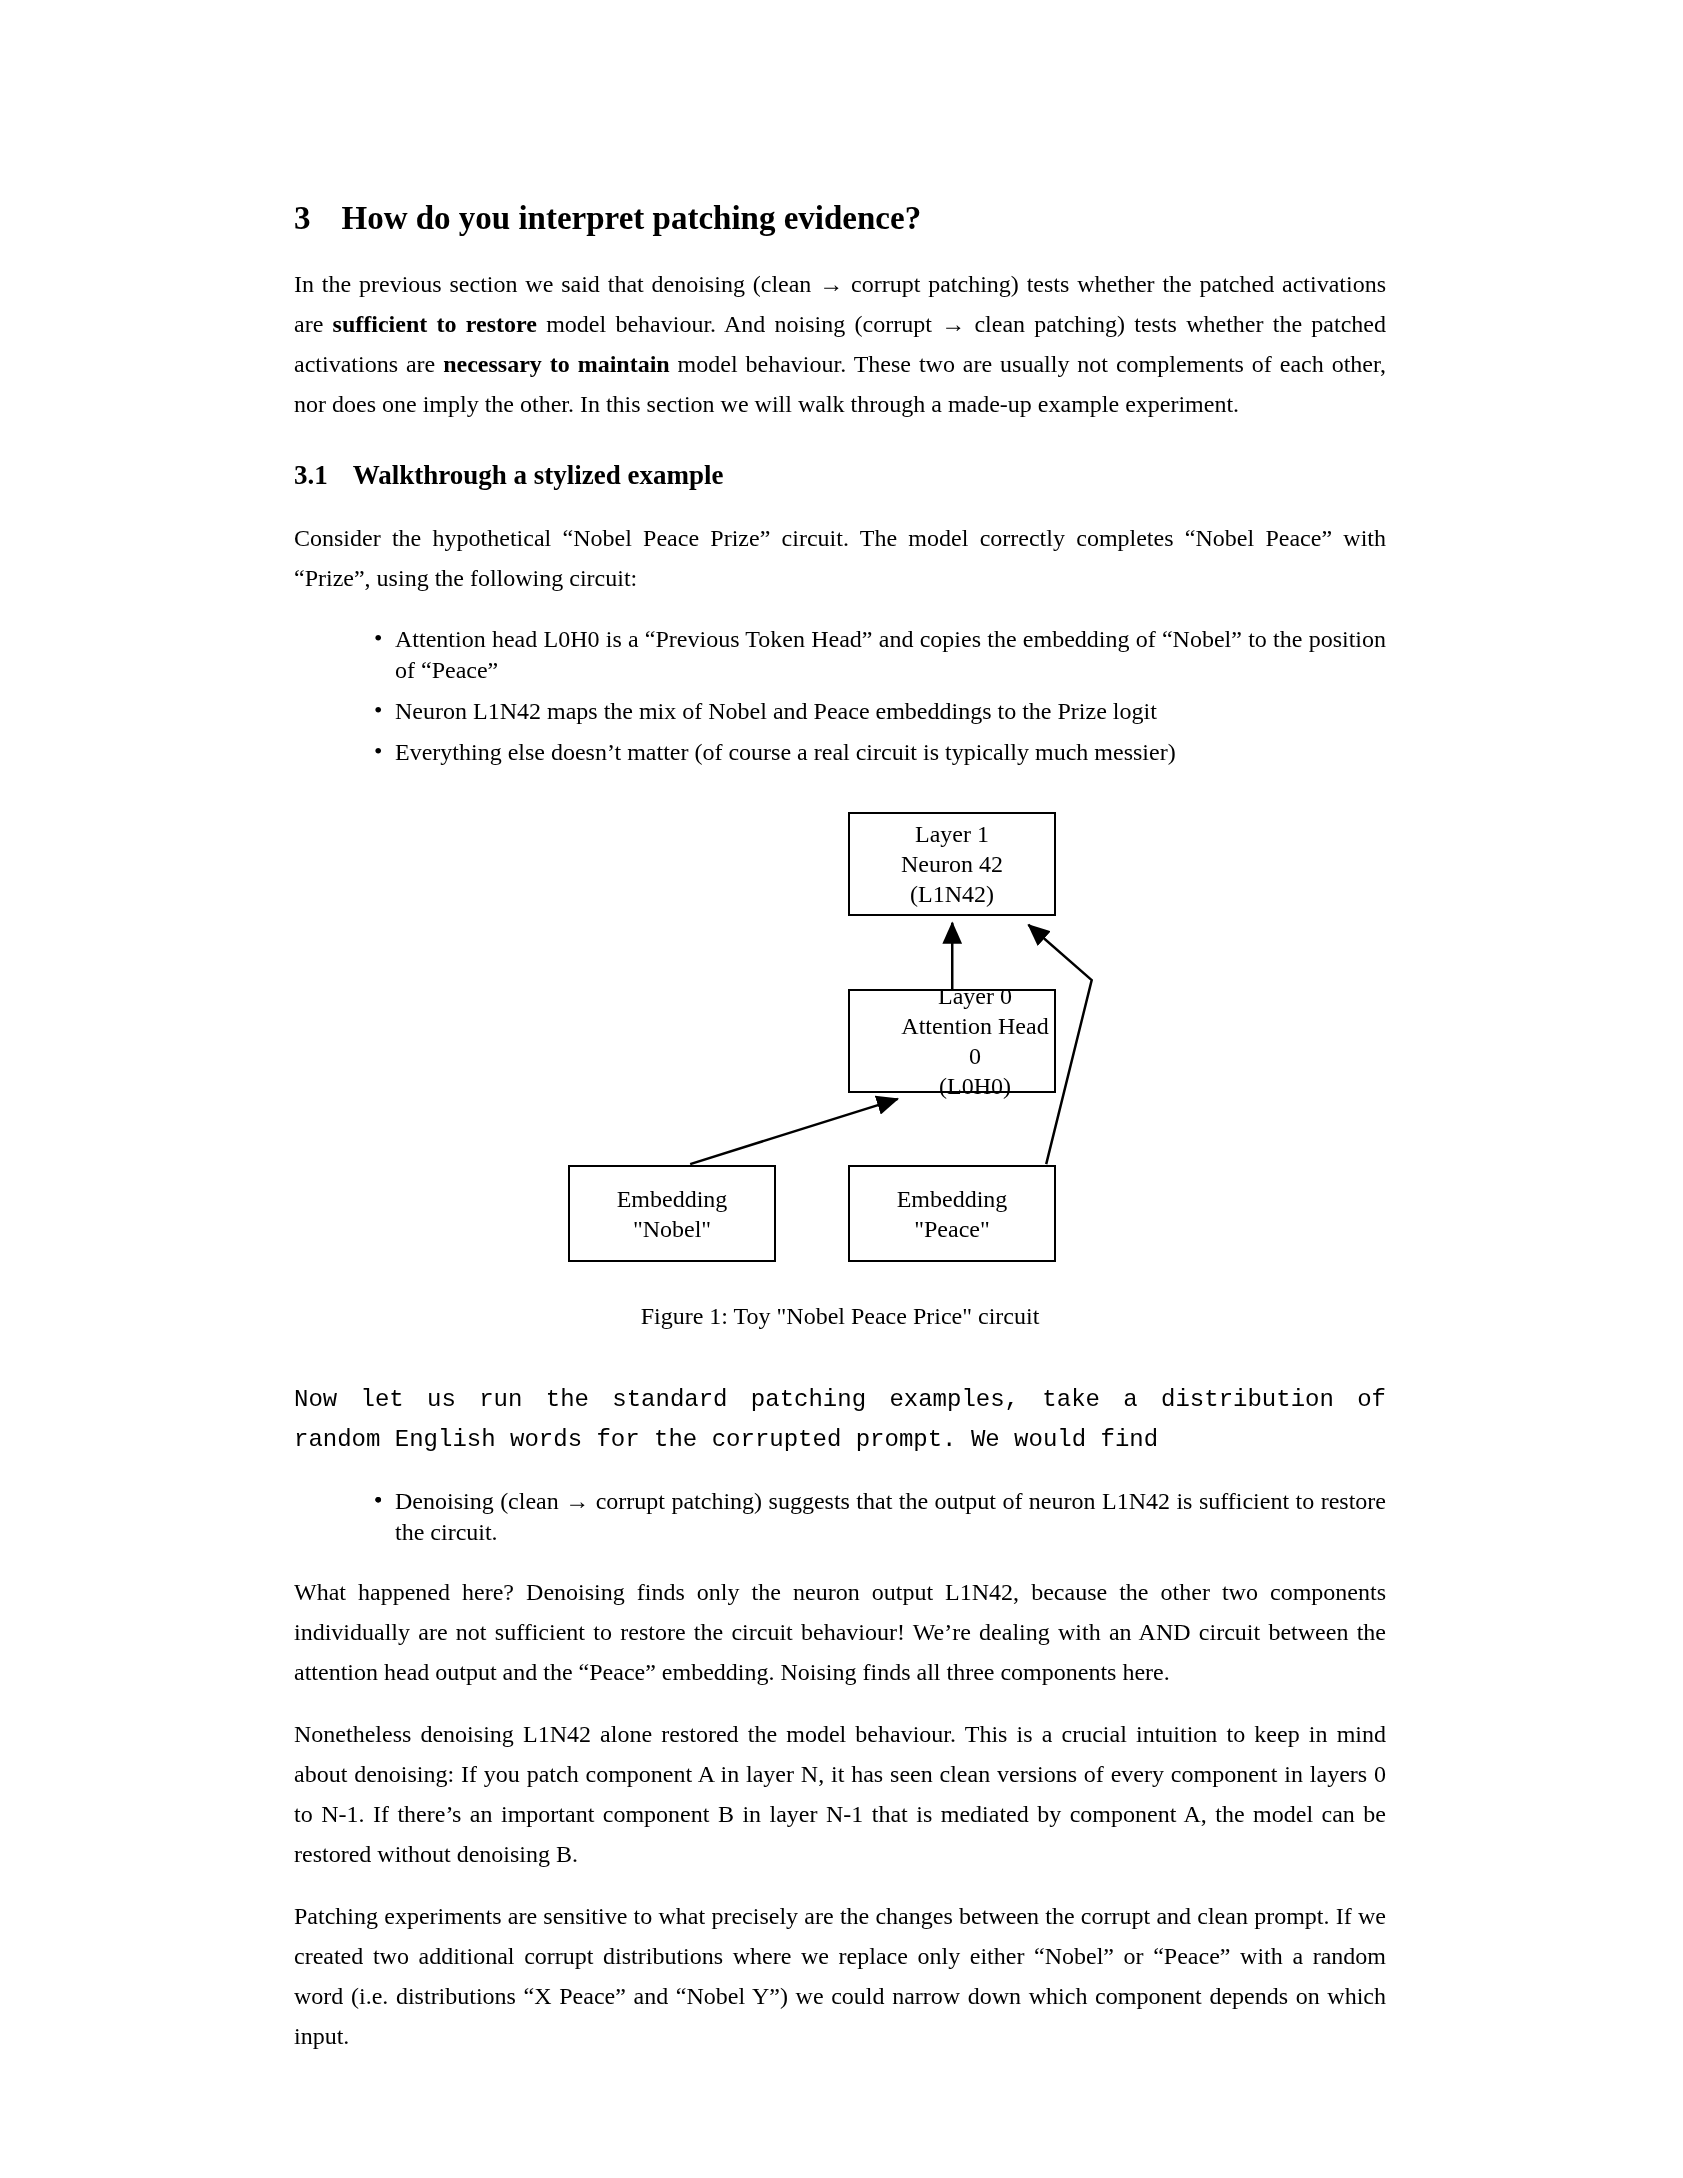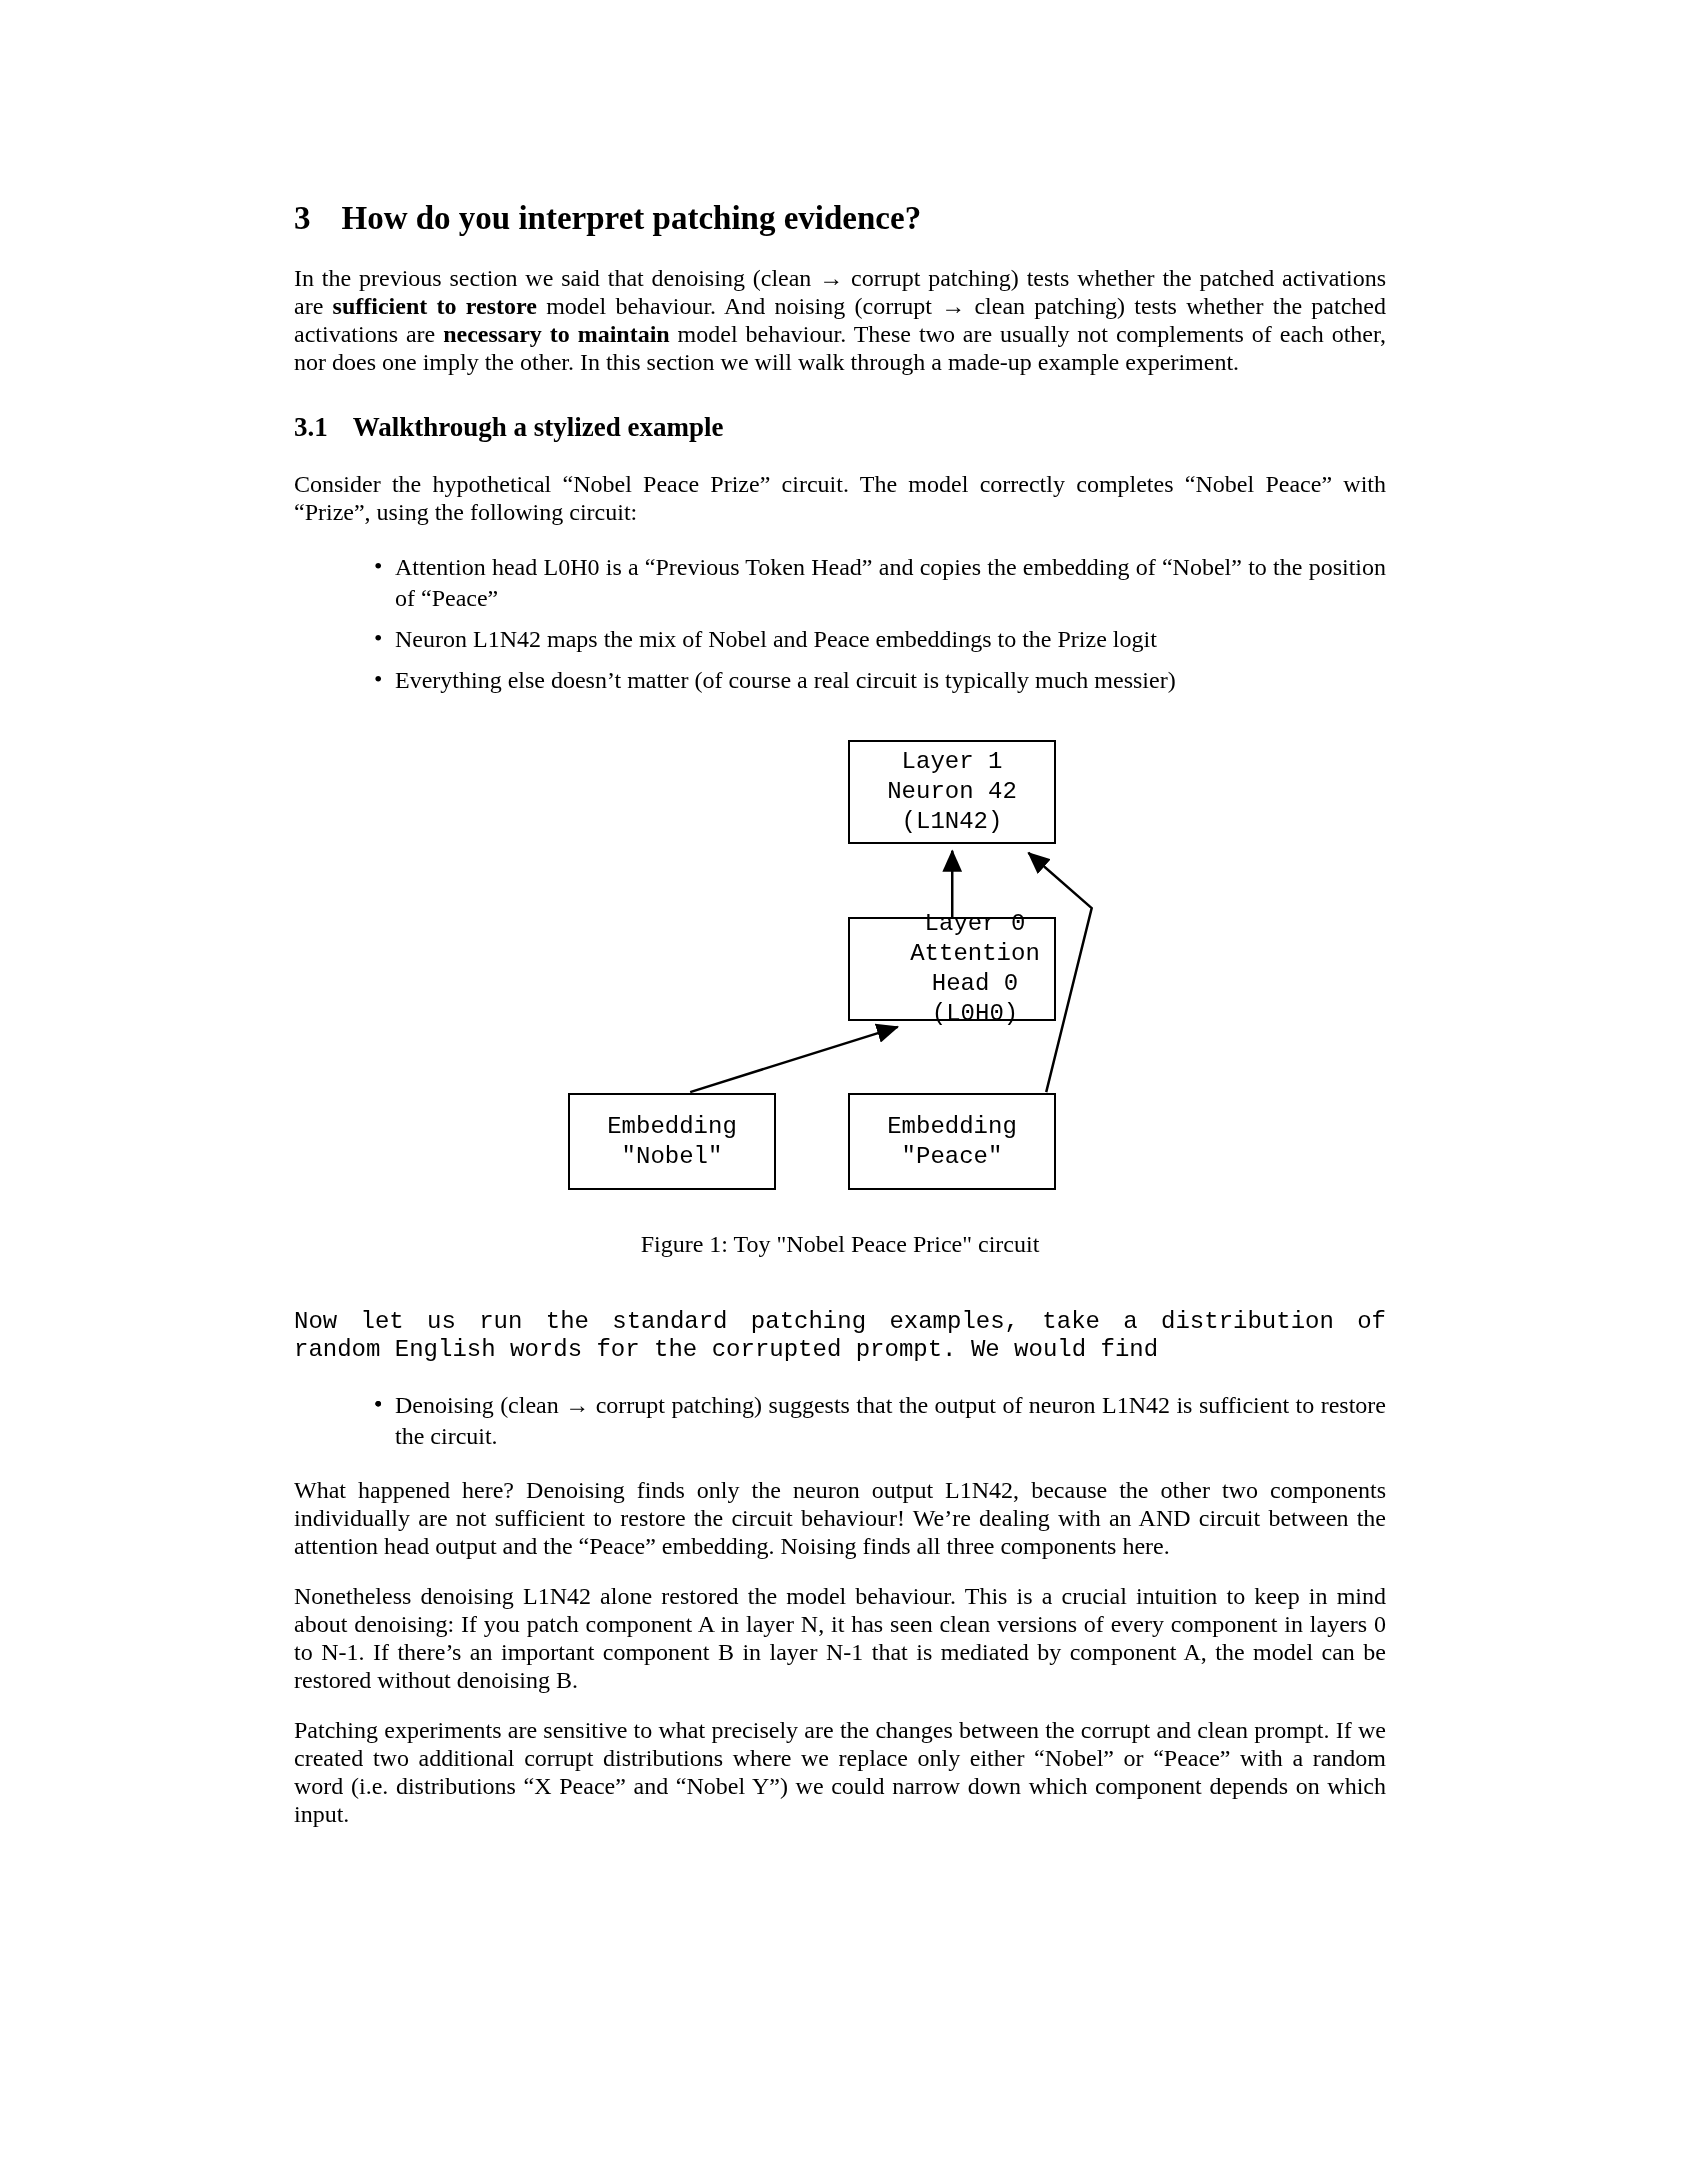--- a/index.html
+++ b/index.html
@@ -31,21 +31,21 @@
   .sub-heading {
     font-size: 27px;
     font-weight: bold;
     line-height: 34px;
     margin-top: 34px;
     margin-bottom: 26px;
   }
   .sub-heading .num { margin-right: 25px; }
   p.body {
     font-size: 24px;
-    line-height: 28px;
+    line-height: 40px;
     text-align: justify;
   }
   p.body + p.body { margin-top: 22px; }
   .bullets { margin-top: 26px; }
   .bullet {
     position: relative;
     padding-left: 101px;
     font-size: 24px;
     line-height: 31px;
     text-align: justify;
@@ -65,21 +65,21 @@
   }
   .fig-svg { position: absolute; left: 0; top: 0; }
   .fig-box {
     position: absolute;
     border: 2px solid #000;
     background: #ffffff;
     display: flex;
     flex-direction: column;
     align-items: center;
     justify-content: center;
-    font-family: Liberation Mono, monospace;
+    font-family: Liberation Serif, serif;
     font-size: 24px;
     line-height: 30px;
     text-align: center;
     z-index: 1;
   }
   .fig-box span { display: block; }
   #box-0 { left: 554px; top: 0px;   width: 208px; height: 104px; }
   #box-1 { left: 554px; top: 177px; width: 208px; height: 104px; padding-left: 46px; }
   #box-2 { left: 274px; top: 353px; width: 208px; height: 97px; }
   #box-3 { left: 554px; top: 353px; width: 208px; height: 97px; }

